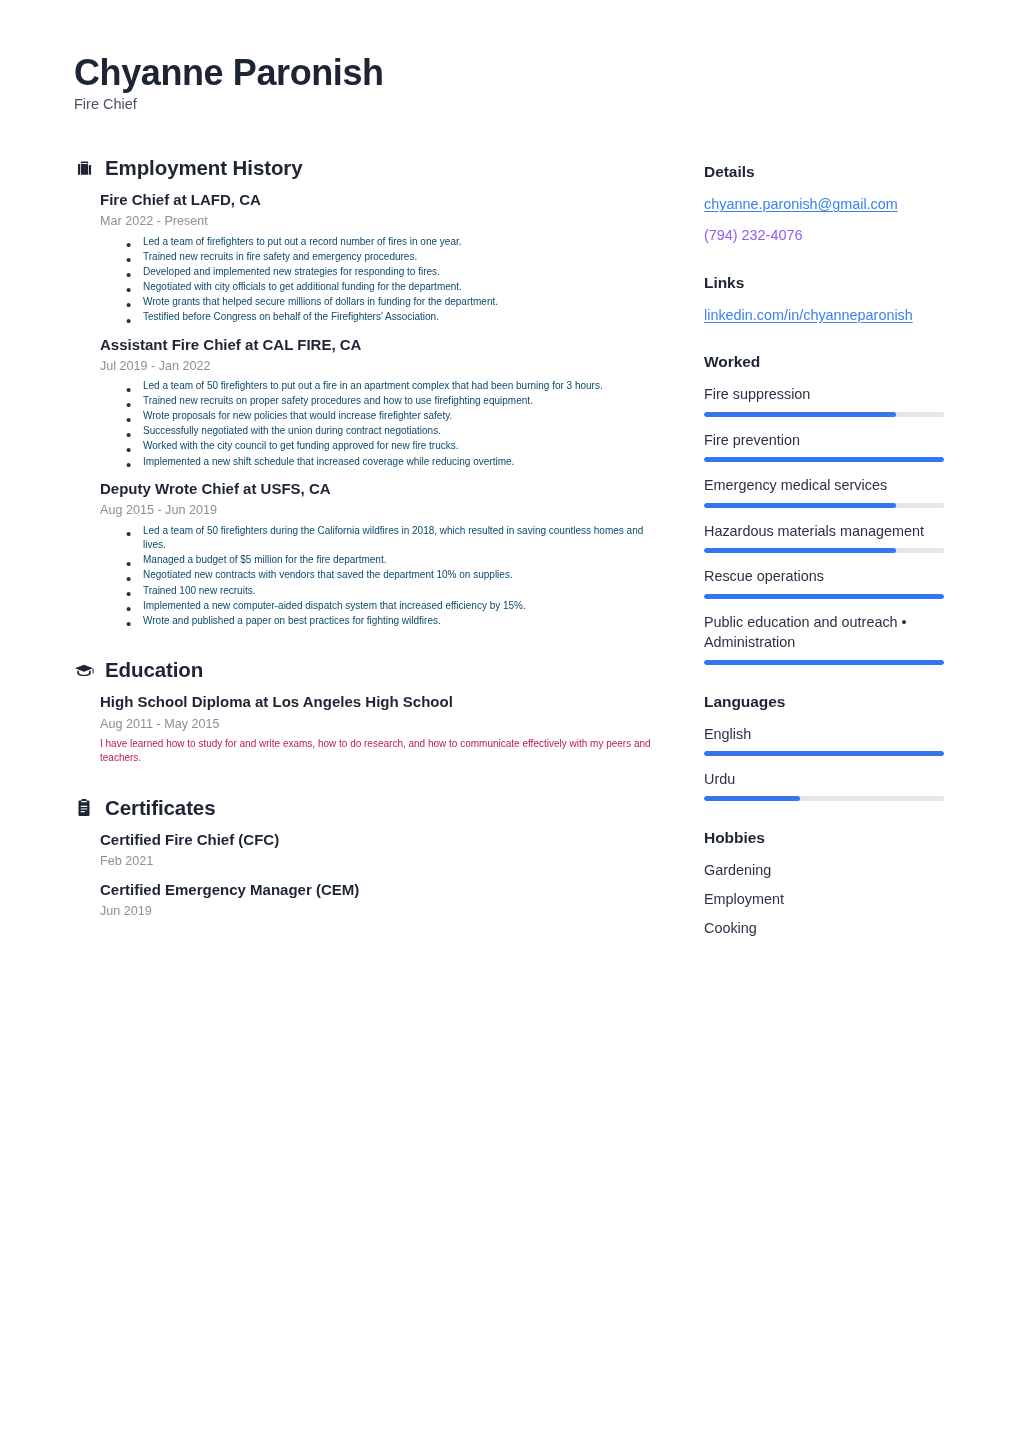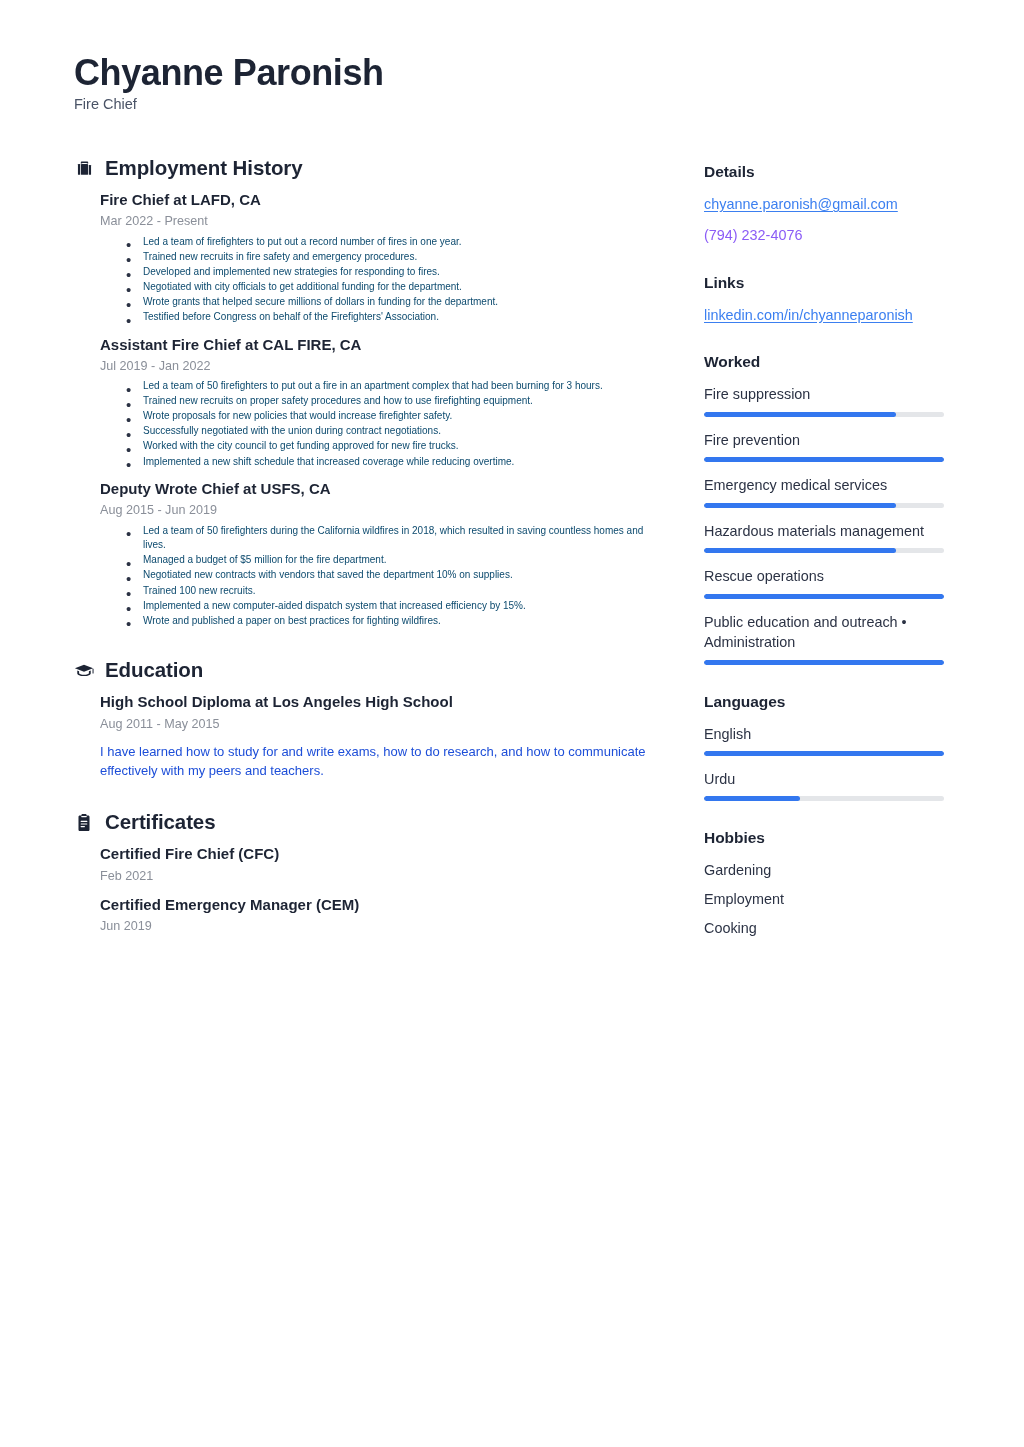--- a/index.html
+++ b/index.html
@@ -76,24 +76,24 @@
     line-height: 1.35;
   }
   .entry-date {
     font-size: 12.6px;
     color: #8a8f99;
     margin-left: 26px;
     margin-top: 2px;
     line-height: 1.45;
   }
   .entry-desc {
-    font-size: 13px;
-    color: #1d4ed8;
+    font-size: 10px;
+    color: #be185d;
     margin-left: 26px;
-    margin-top: 10px;
+    margin-top: 4px;
     line-height: 1.44;
   }
   .bullets {
     margin: 4px 0 0 52px;
     padding: 0;
     list-style: none;
   }
   .bullets li {
     position: relative;
     font-size: 10px;

